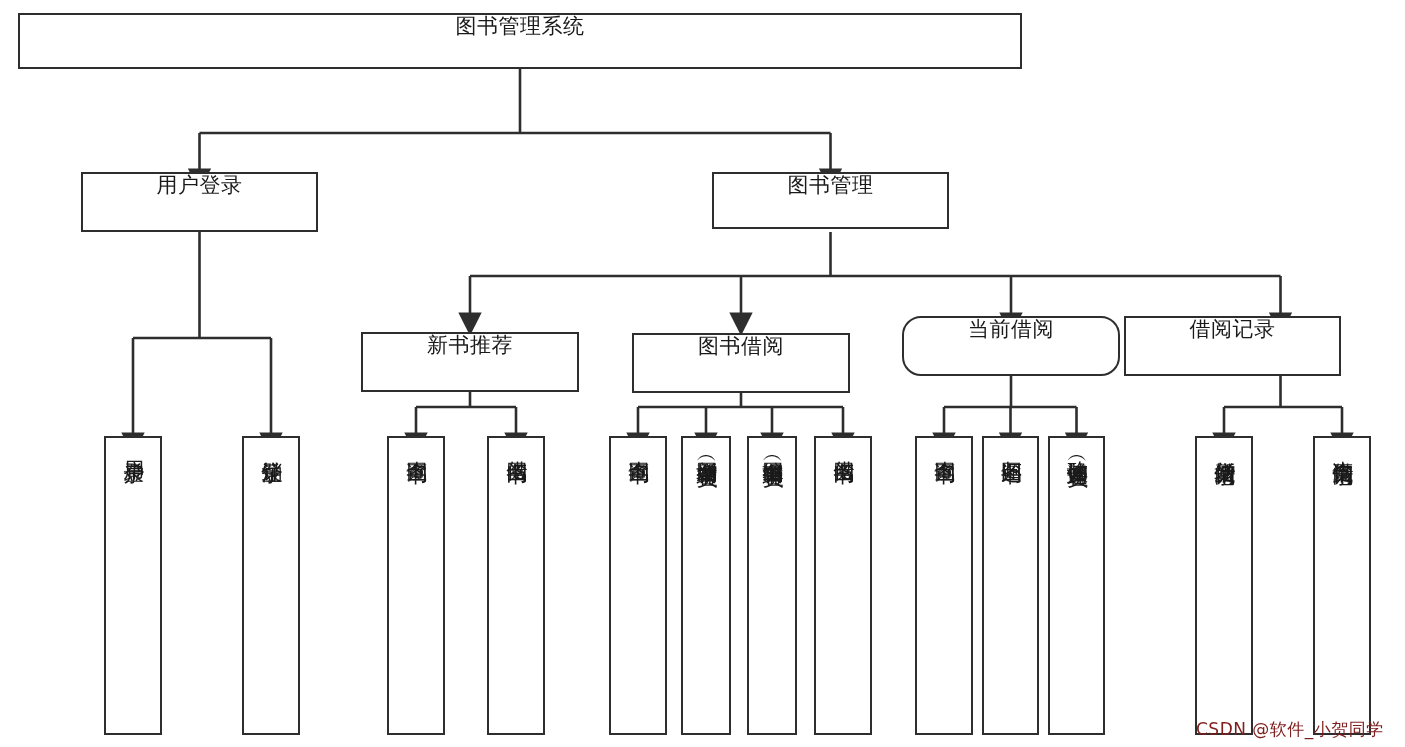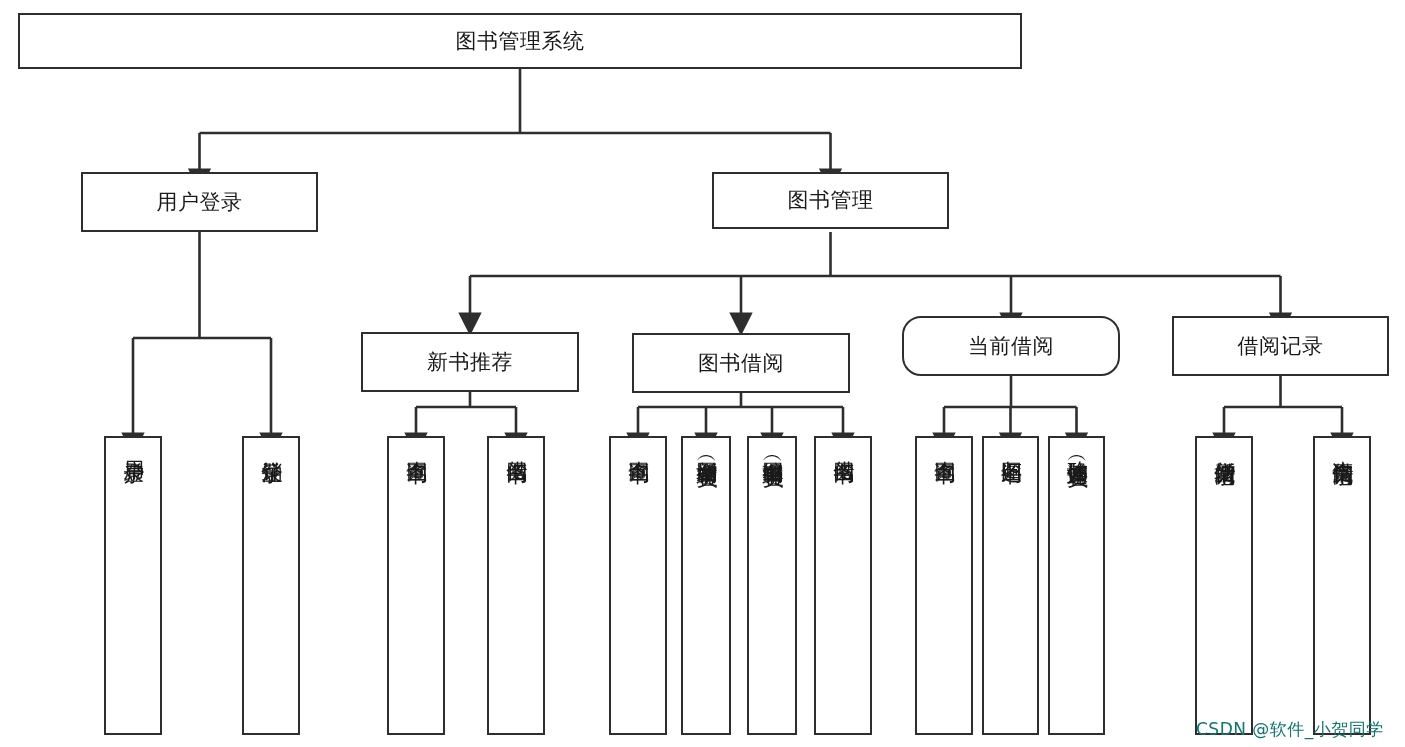--- a/index.html
+++ b/index.html
@@ -25,21 +25,20 @@
     width: 1405px;
     height: 747px;
     pointer-events: none;
   }
   .node {
     position: absolute;
     box-sizing: border-box;
     background: #ffffff;
     border: 2px solid #2e2e2e;
     display: flex;
-    align-items: center;
     justify-content: center;
     color: #1a1a1a;
   }
   .node .label {
     display: block;
     text-align: center;
     line-height: 1.08;
     letter-spacing: 0.5px;
   }
   .node.horizontal .label {
@@ -125,21 +124,21 @@
       </div>
       <div class="node horizontal" style="left: 361px; top: 332px; width: 218px; height: 60px;">
         <span class="label">新书推荐</span>
       </div>
       <div class="node horizontal" style="left: 632px; top: 316px; width: 218px; height: 60px; margin-top: 17px;">
         <span class="label">图书借阅</span>
       </div>
       <div class="node horizontal" style="left: 902px; top: 316px; width: 218px; height: 60px; border-radius: 19px;">
         <span class="label">当前借阅</span>
       </div>
-      <div class="node horizontal" style="left: 1172px; top: 316px; width: 217px; height: 60px;">
+      <div class="node horizontal" style="left: 1124px; top: 316px; width: 217px; height: 60px;">
         <span class="label">借阅记录</span>
       </div>
       <div class="node vertical" style="left: 104px; top: 436px; width: 58px; height: 299px;">
         <span class="label">用户登录</span>
       </div>
       <div class="node vertical" style="left: 242px; top: 436px; width: 58px; height: 299px;">
         <span class="label">注销登录</span>
       </div>
       <div class="node vertical" style="left: 387px; top: 436px; width: 58px; height: 299px;">
         <span class="label">查询图书</span>
@@ -169,14 +168,14 @@
         <span class="label">确认归还（管理员）</span>
       </div>
       <div class="node vertical" style="left: 1195px; top: 436px; width: 58px; height: 299px;">
         <span class="label">新增借阅记录</span>
       </div>
       <div class="node vertical" style="left: 1313px; top: 436px; width: 58px; height: 299px;">
         <span class="label">查询借阅记录</span>
       </div>
     </div>
 
-  <div class="watermark" style="left: 1196px; top: 718px; color: #0f766e;">CSDN @软件_小贺同学</div>
+  <div class="watermark" style="left: 1196px; top: 718px; color: #7f1d1d;">CSDN @软件_小贺同学</div>
 </div>
 
 </body></html>

